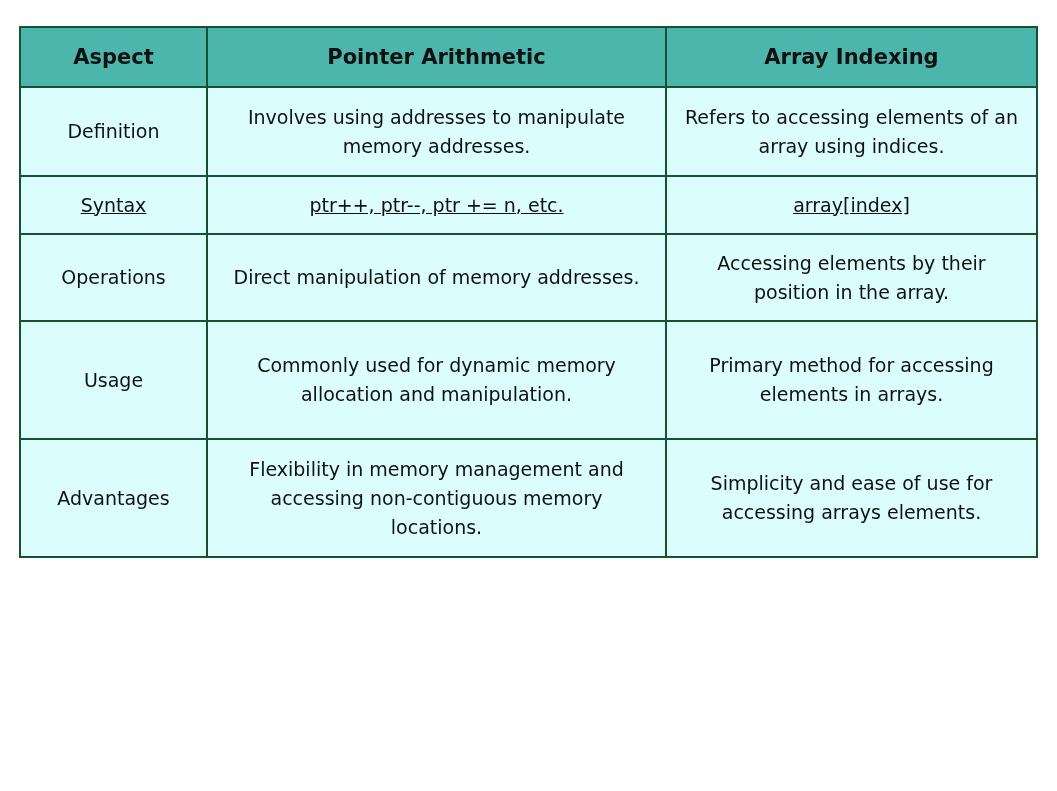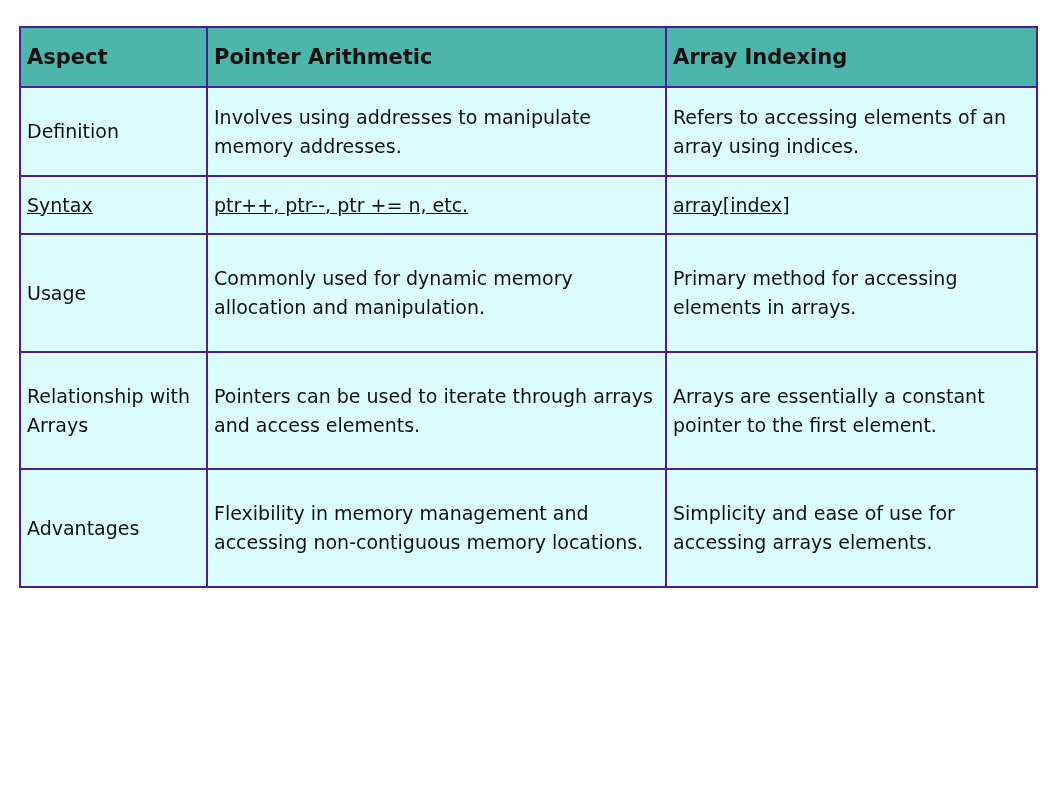--- a/index.html
+++ b/index.html
@@ -3,22 +3,22 @@
 <meta charset="utf-8">
 <style>
   html, body { margin: 0; padding: 0; background: #ffffff; }
   body { width: 1057px; height: 791px; position: relative; overflow: hidden;
          font-family: "DejaVu Sans", "Liberation Sans", sans-serif; color: #111; }
   table.cmp {
     position: absolute; left: 19px; top: 26px;
     width: 1017px; border-collapse: collapse; table-layout: fixed;
   }
   table.cmp td, table.cmp th {
-    border: 2px solid #4c1d95; text-align: left; vertical-align: middle;
-    padding: 0 6px; font-size: 19px; line-height: 29px; font-weight: normal;
+    border: 2px solid #14532d; text-align: center; vertical-align: middle;
+    padding: 0 14px; font-size: 19px; line-height: 29px; font-weight: normal;
   }
   table.cmp th {
     background: #4db6ac; font-weight: bold; font-size: 21px; height: 58px;
   }
   table.cmp td { background: #dcfdfd; }
   col.c1 { width: 187px; }
   col.c2 { width: 459px; }
   col.c3 { width: 371px; }
   tr.r1 td { height: 87px; }
   tr.r2 td { height: 56px; text-decoration: underline; }
@@ -48,29 +48,29 @@
     <tr class="r1">
       <td>Definition</td>
       <td>Involves using addresses to manipulate memory addresses.</td>
       <td>Refers to accessing elements of an array using indices.</td>
     </tr>
     <tr class="r2">
       <td>Syntax</td>
       <td>ptr++, ptr--, ptr += n, etc.</td>
       <td>array[index]</td>
     </tr>
+    <tr class="r3">
+      <td>Operations</td>
+      <td>Direct manipulation of memory addresses.</td>
+      <td>Accessing elements by their position in the array.</td>
+    </tr>
     <tr class="r4">
       <td>Usage</td>
       <td>Commonly used for dynamic memory allocation and manipulation.</td>
       <td>Primary method for accessing elements in arrays.</td>
-    </tr>
-    <tr class="r5">
-      <td>Relationship with Arrays</td>
-      <td>Pointers can be used to iterate through arrays and access elements.</td>
-      <td>Arrays are essentially a constant pointer to the first element.</td>
     </tr>
     <tr class="r6">
       <td>Advantages</td>
       <td>Flexibility in memory management and accessing non-contiguous memory locations.</td>
       <td>Simplicity and ease of use for accessing arrays elements.</td>
     </tr>
   </tbody>
 </table>
 
 </body></html>

